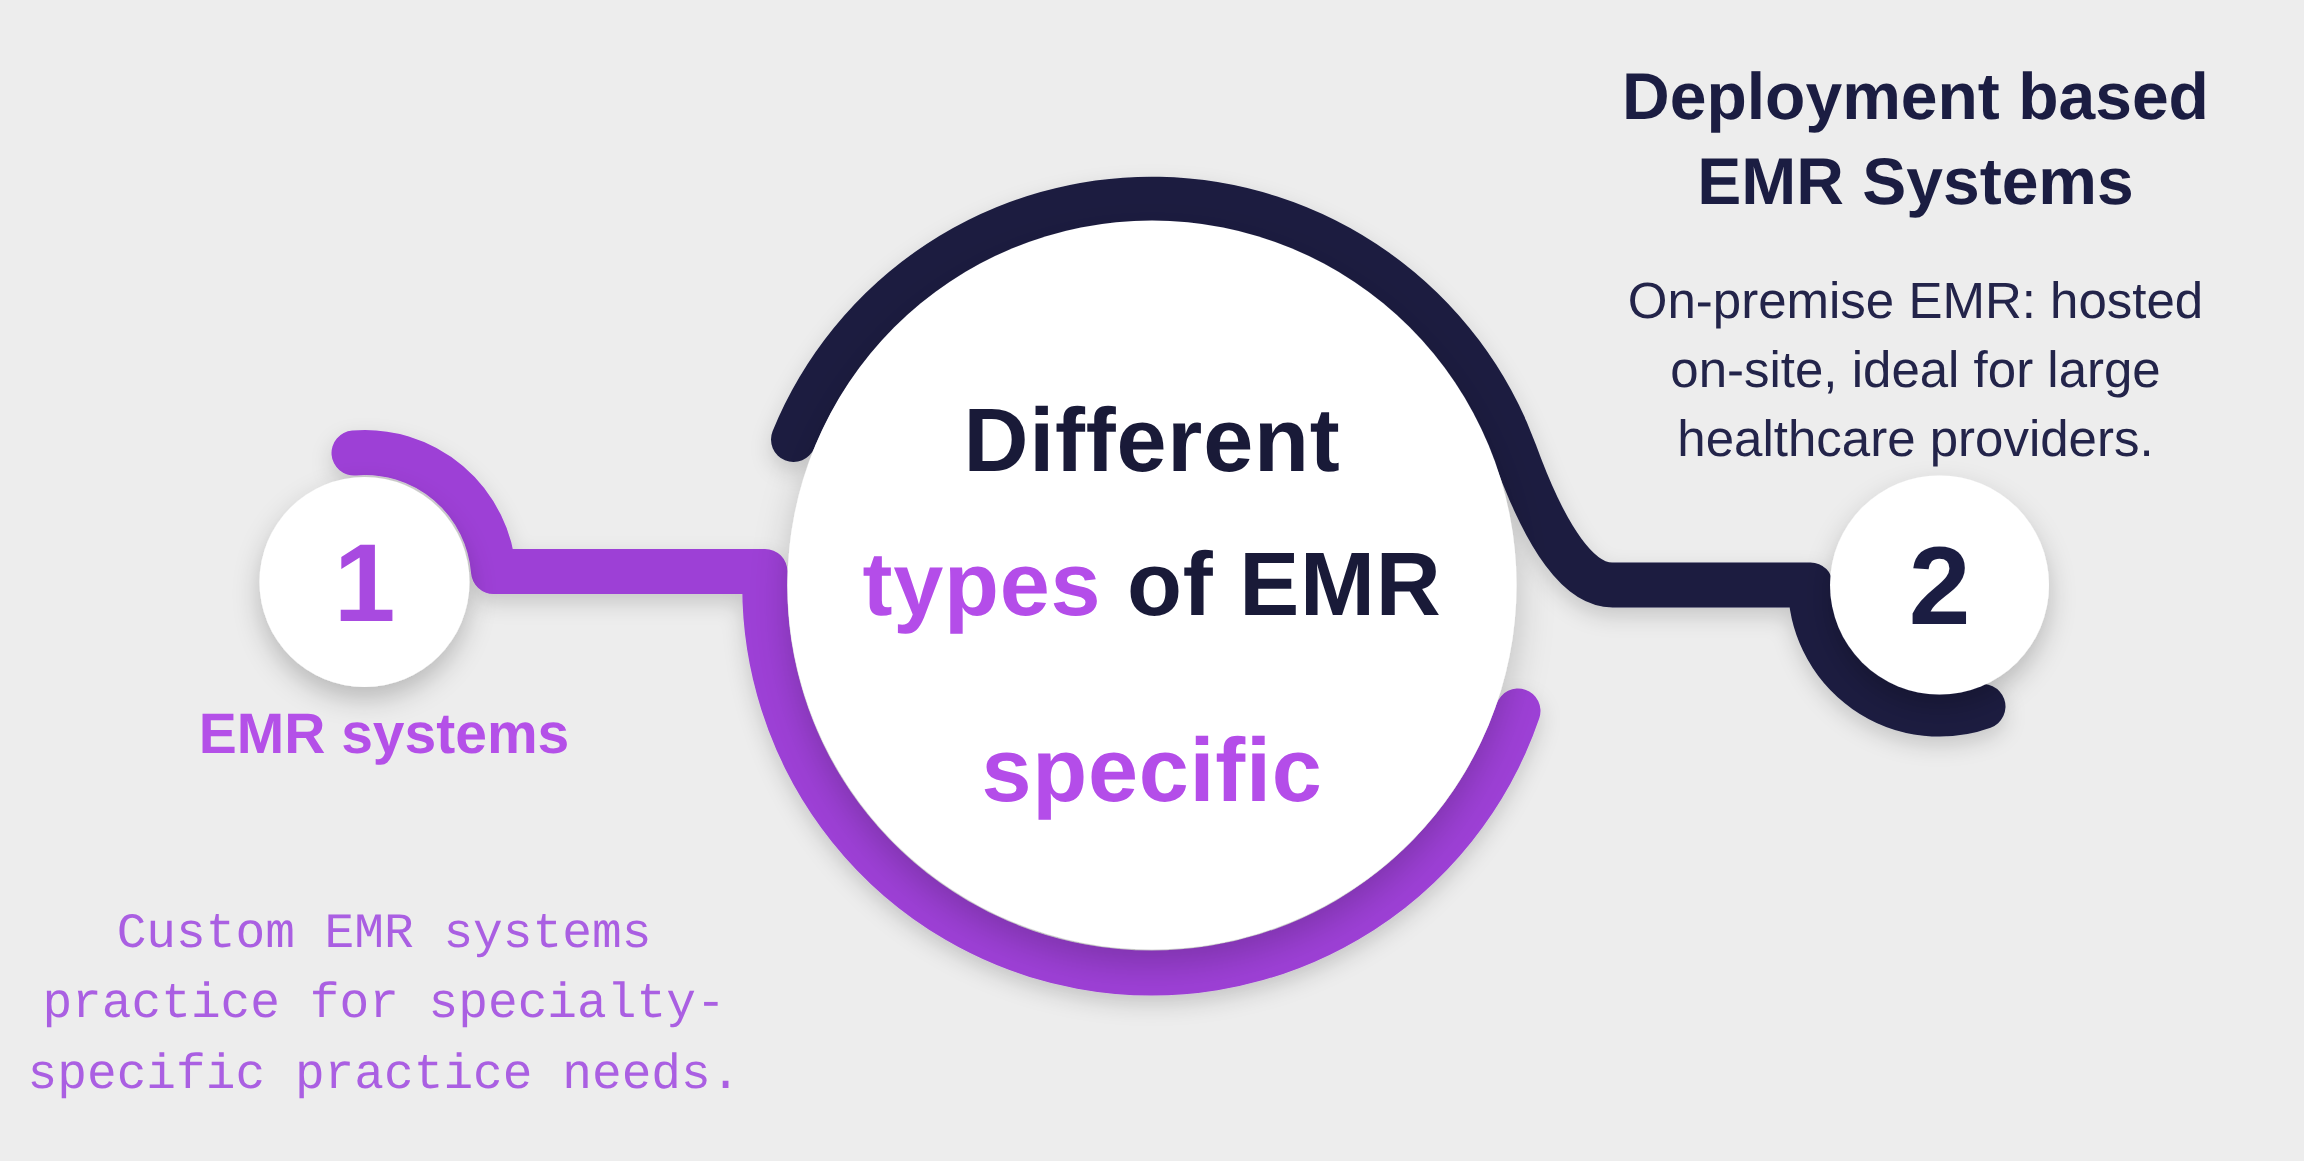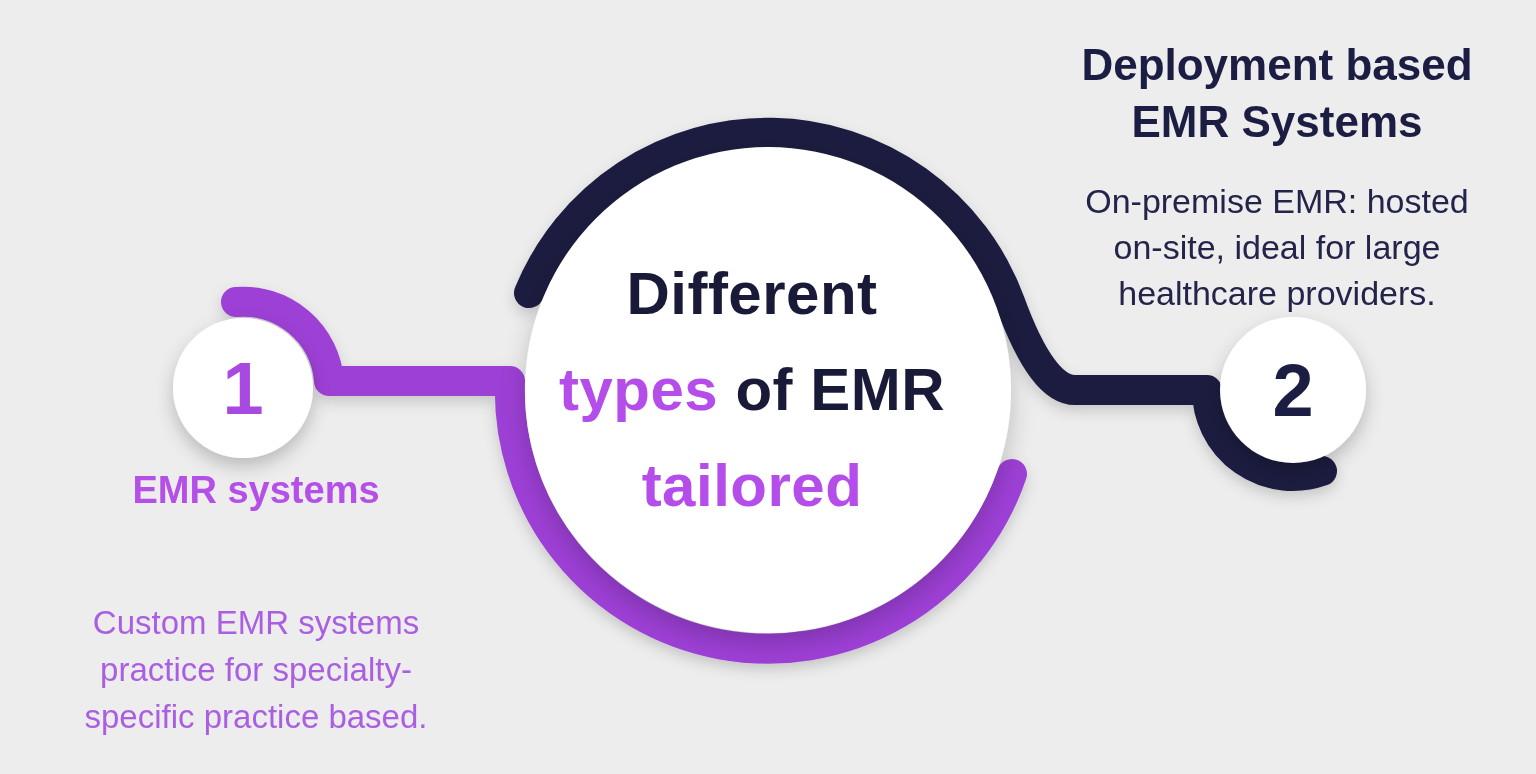--- a/index.html
+++ b/index.html
@@ -12,43 +12,44 @@
   svg.graphics { position:absolute; left:0; top:0; }
 
   .arc { fill:none; stroke-width:30; stroke-linecap:round; stroke-linejoin:round; }
   .arc-navy   { stroke: var(--navy, #1b1c40); }
   .arc-purple { stroke: var(--purple-connector, #9d40d6); }
   .circle-white { fill: var(--white, #ffffff); }
 
   .txt { position:absolute; text-align:center; }
 
   .center-title {
-    left:492px; top:246px; width:520px;
+    left:508px; top:246px; width:520px;
     font-size:60px; font-weight:bold; line-height:96px;
     color: var(--navy-text, #191a38);
     letter-spacing:0.5px;
   }
-  .hl { color: var(--purple-highlight, #b44de9); }
+  .hl { color: var(--purple-highlight, #b44de9); margin-top: 28px; }
 
   .step-number {
     position:absolute; display:flex; align-items:center; justify-content:center;
     width:120px; height:120px; font-weight:bold; font-size:74px;
   }
   .num-1 { left:183px; top:328px; color: var(--purple-number, #a84ae0); }
   .num-2 { left:1233px; top:330px; color: var(--navy-text-strong, #1b1d42); }
 
   .heading-1 {
     left:46px; top:462px; width:420px;
     font-size:38px; font-weight:bold; line-height:56px;
     color: var(--purple-heading, #b450e8);
   }
   .body-1 {
     left:16px; top:599px; width:480px;
     font-size:33px; line-height:47px;
     color: var(--purple-body, #aa5fe2);
+    font-family: Liberation Mono, monospace;
   }
   .heading-2 {
     left:1057px; top:36px; width:440px;
     font-size:44px; font-weight:bold; line-height:57px;
     color: var(--navy-text-strong, #1b1d42);
   }
   .body-2 {
     left:1042px; top:178px; width:470px;
     font-size:34px; line-height:46px;
     color: var(--navy-body, #23244a);
@@ -77,33 +78,33 @@
     <path class="arc arc-purple" filter="url(#shadow-arc)" d="M 236 302 A 86 86 0 0 1 329 381 L 510 381 A 258 258 0 0 0 1012 474"></path>
 
     <circle class="circle-white" cx="768" cy="390" r="243" filter="url(#shadow-circle)"></circle>
     <circle class="circle-white" cx="243" cy="388" r="70" filter="url(#shadow-small)"></circle>
     <circle class="circle-white" cx="1293" cy="390" r="73" filter="url(#shadow-small)"></circle>
   </svg>
 
   <div class="txt center-title">
     <div>Different</div>
     <div><span class="hl">types</span><span> of EMR</span></div>
-    <div class="hl">tailored</div>
+    <div class="hl">specific</div>
   </div>
 
   <div class="step-number num-1">1</div>
   <div class="step-number num-2">2</div>
 
   <div class="txt heading-1">
     <div>EMR systems</div>
   </div>
   <div class="txt body-1">
     <div>Custom EMR systems</div>
     <div>practice for specialty-</div>
-    <div>specific practice based.</div>
+    <div>specific practice needs.</div>
   </div>
 
   <div class="txt body-2">
     <div>On-premise EMR: hosted</div>
     <div>on-site, ideal for large</div>
     <div>healthcare providers.</div>
   </div>
   <div class="txt heading-2">
     <div>Deployment based</div>
     <div>EMR Systems</div>

